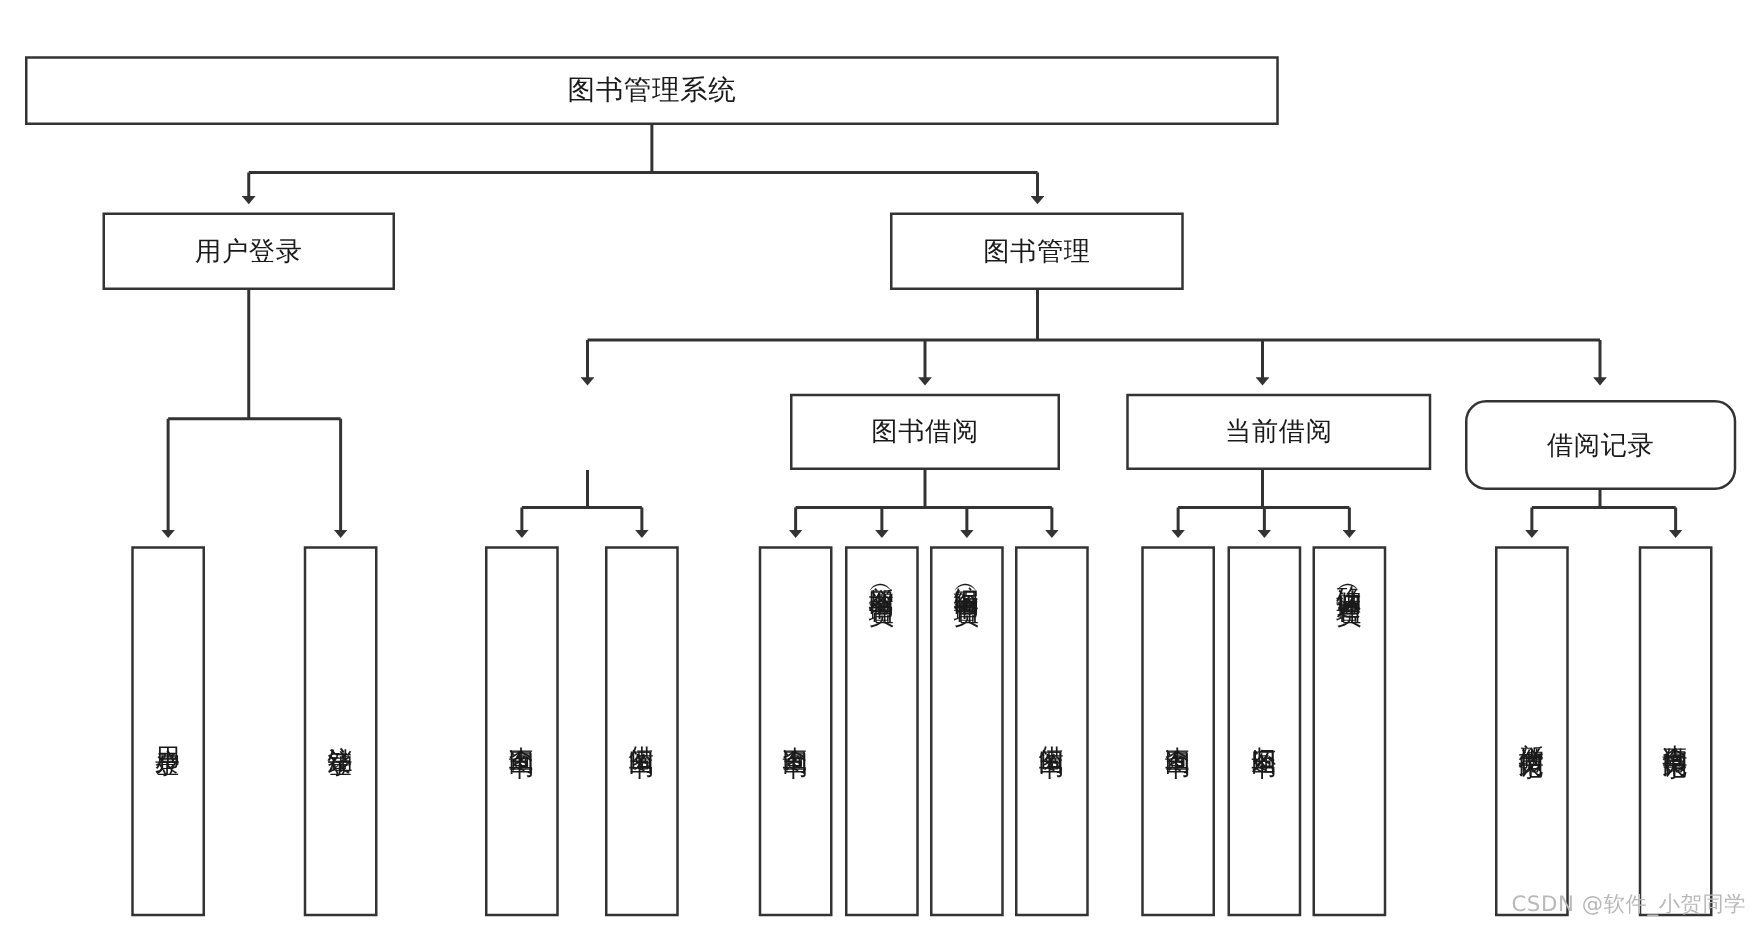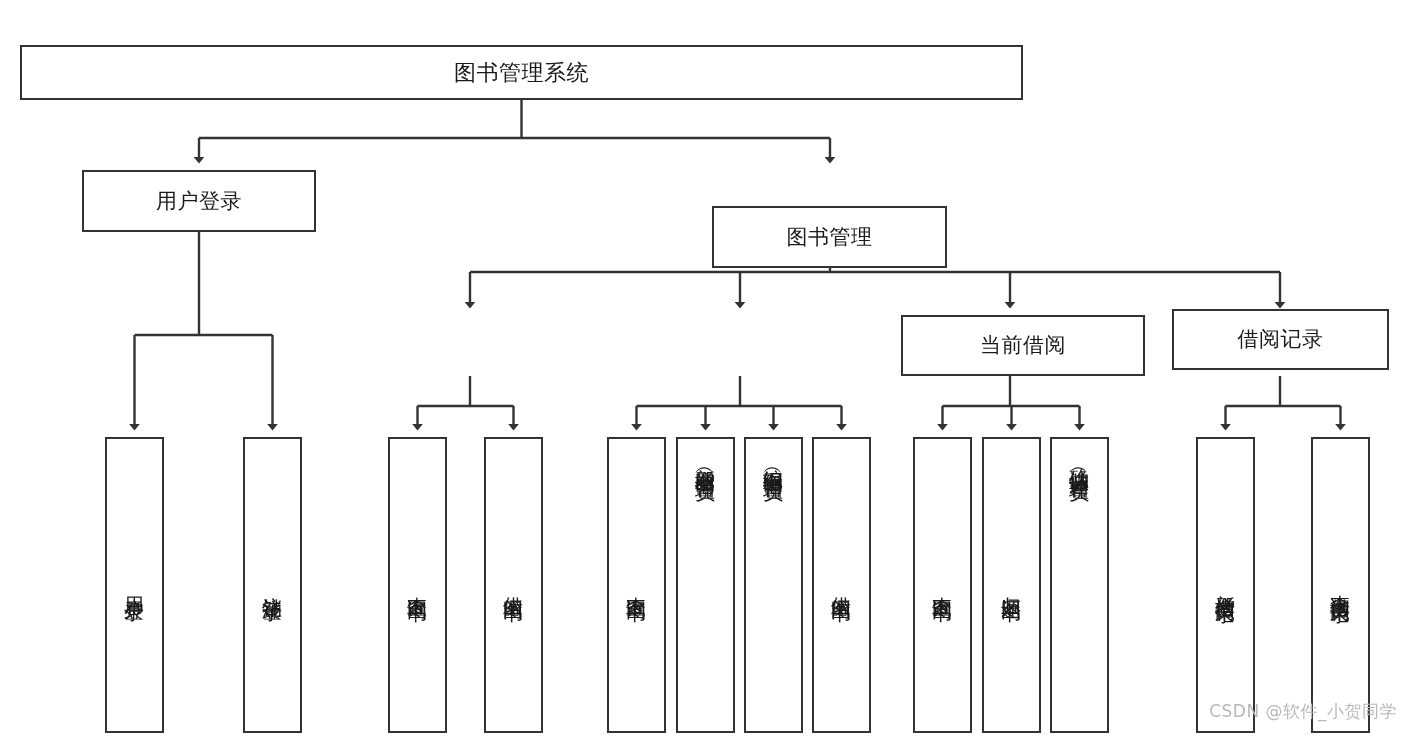--- a/index.html
+++ b/index.html
@@ -64,21 +64,21 @@
     letter-spacing: 2px;
     white-space: nowrap;
   }
   .node.vert.mid {
     align-items: center;
     padding-top: 0;
   }
   #watermark {
     position: absolute;
     right: 8px;
-    bottom: 24px;
+    bottom: 12px;
     font-size: 17px;
     color: #b9b9b9;
     letter-spacing: 0.5px;
     z-index: 5;
     white-space: nowrap;
   }
 </style>
 </head>
 <body>
 
@@ -136,31 +136,34 @@
   </svg>
 
   <div class="node horiz root" style="left:20px; top:13px; width:1003px; height:55px;margin-top:32px;">
     <span class="label">图书管理系统</span>
   </div>
 
   <div class="node horiz" style="left:82px; top:170px; width:234px; height:62px;">
     <span class="label">用户登录</span>
   </div>
 
-  <div class="node horiz" style="left:712px; top:170px; width:235px; height:62px;margin-top:36px;">
+  <div class="node horiz" style="left:712px; top:170px; width:235px; height:62px;">
     <span class="label">图书管理</span>
   </div>
 
 
+  <div class="node horiz" style="left:632px; top:315px; width:216px; height:61px;">
+    <span class="label">图书借阅</span>
+  </div>
 
   <div class="node horiz" style="left:901px; top:315px; width:244px; height:61px;">
     <span class="label">当前借阅</span>
   </div>
 
-  <div class="node horiz" style="left:1172px; top:309px; width:217px; height:61px;">
+  <div class="node horiz" style="left:1172px; top:320px; width:217px; height:72px;border-radius:17px;">
     <span class="label">借阅记录</span>
   </div>
 
   <div class="node vert mid" style="left:105px; top:437px; width:59px; height:296px;">
     <span class="label">用户登录</span>
   </div>
 
   <div class="node vert mid" style="left:243px; top:437px; width:59px; height:296px;">
     <span class="label">注销登录</span>
   </div>

